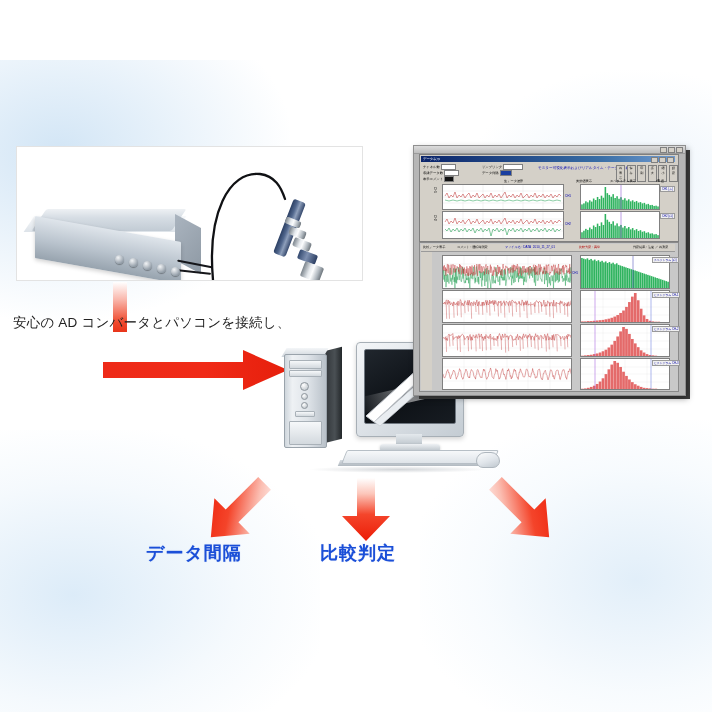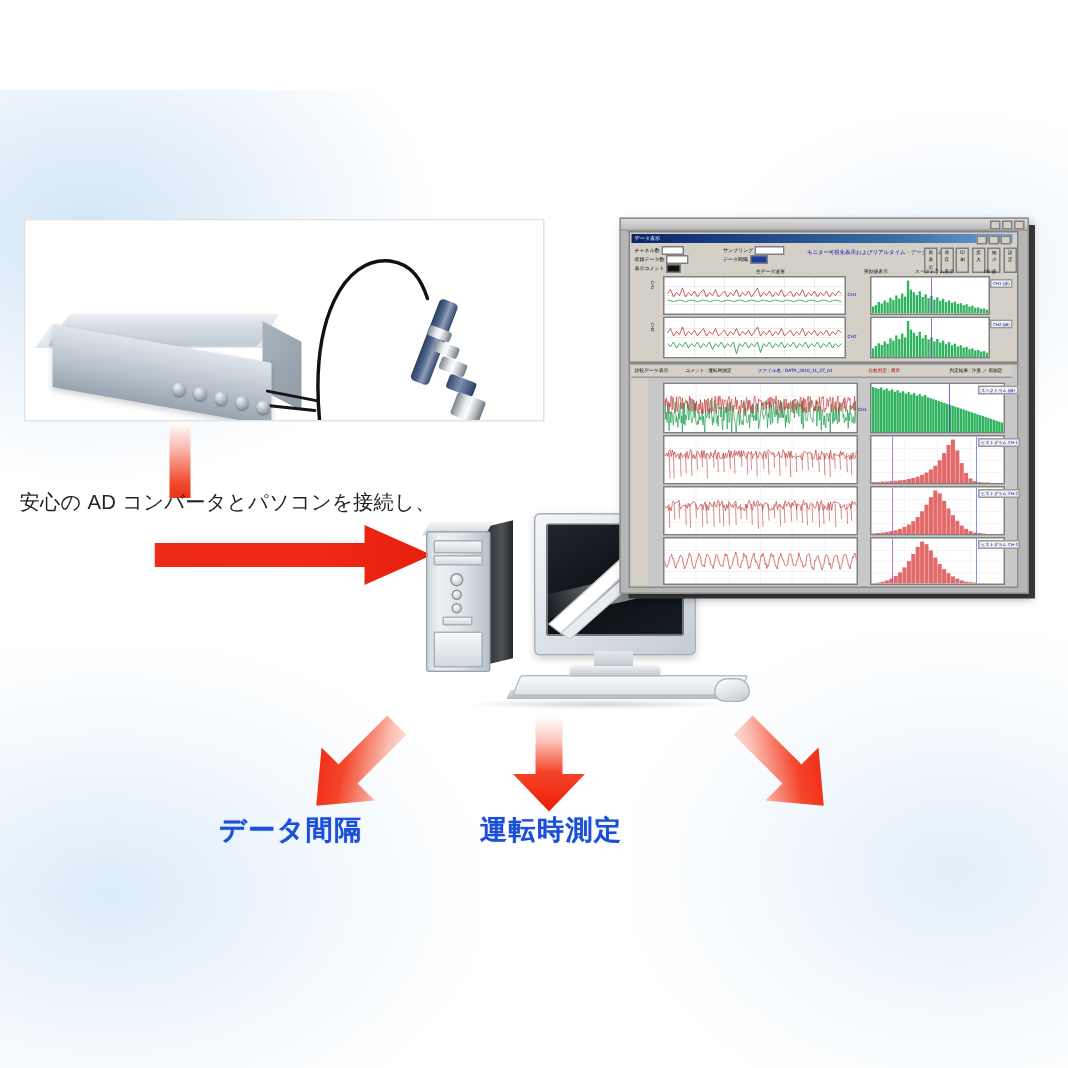--- a/index.html
+++ b/index.html
@@ -56,21 +56,21 @@
   .probe{position:absolute;z-index:3;}
   .probe-body{left:266px;top:52px;width:13px;height:58px;
     background:linear-gradient(90deg,#2b3f63 0%,#51678d 35%,#8e9fbb 60%,#35486c 100%);
     transform:rotate(21deg);border-radius:3px;}
   .probe-ring{position:absolute;z-index:4;border-radius:2px;
     background:linear-gradient(90deg,#7b848c 0%,#e6eaee 35%,#fbfcfd 52%,#aeb6bd 80%,#6e767d 100%);}
 
   
   #desc{position:absolute;left:13px;top:310px;width:300px;
     font-size:13.5px;color:#222;line-height:25px;letter-spacing:.2px;}
-  #desc div{white-space:nowrap;margin-top:12px;}
+  #desc div{white-space:nowrap;}
 
   
   #arrow-down-short{position:absolute;left:113px;top:282px;width:14px;height:50px;
     background:linear-gradient(180deg,#ffffff 0%,#f9b7ac 35%,#ef4a2e 80%,#e8341a 100%);}
   #arrow-right{position:absolute;left:103px;top:349px;width:185px;height:42px;}
 
   
   .barrow{position:absolute;}
 
   
@@ -763,15 +763,15 @@
         <stop offset="60%" stop-color="#f4442a"></stop>
         <stop offset="100%" stop-color="#ec1c06"></stop>
       </linearGradient>
     </defs>
     <g transform="rotate(-45 45 39)">
       <path d="M36 0 L54 0 L54 46 L70 46 L45 76 L20 46 L36 46 Z" fill="url(#gDR)"></path>
     </g>
   </svg>
 
   <div class="blabel" style="left:146px;top:541px;">データ間隔</div>
-  <div class="blabel" style="left:320px;top:541px;">運転時測定</div>
+  <div class="blabel" style="left:320px;top:541px;">比較判定</div>
 
 </div>
 
 </body></html>

